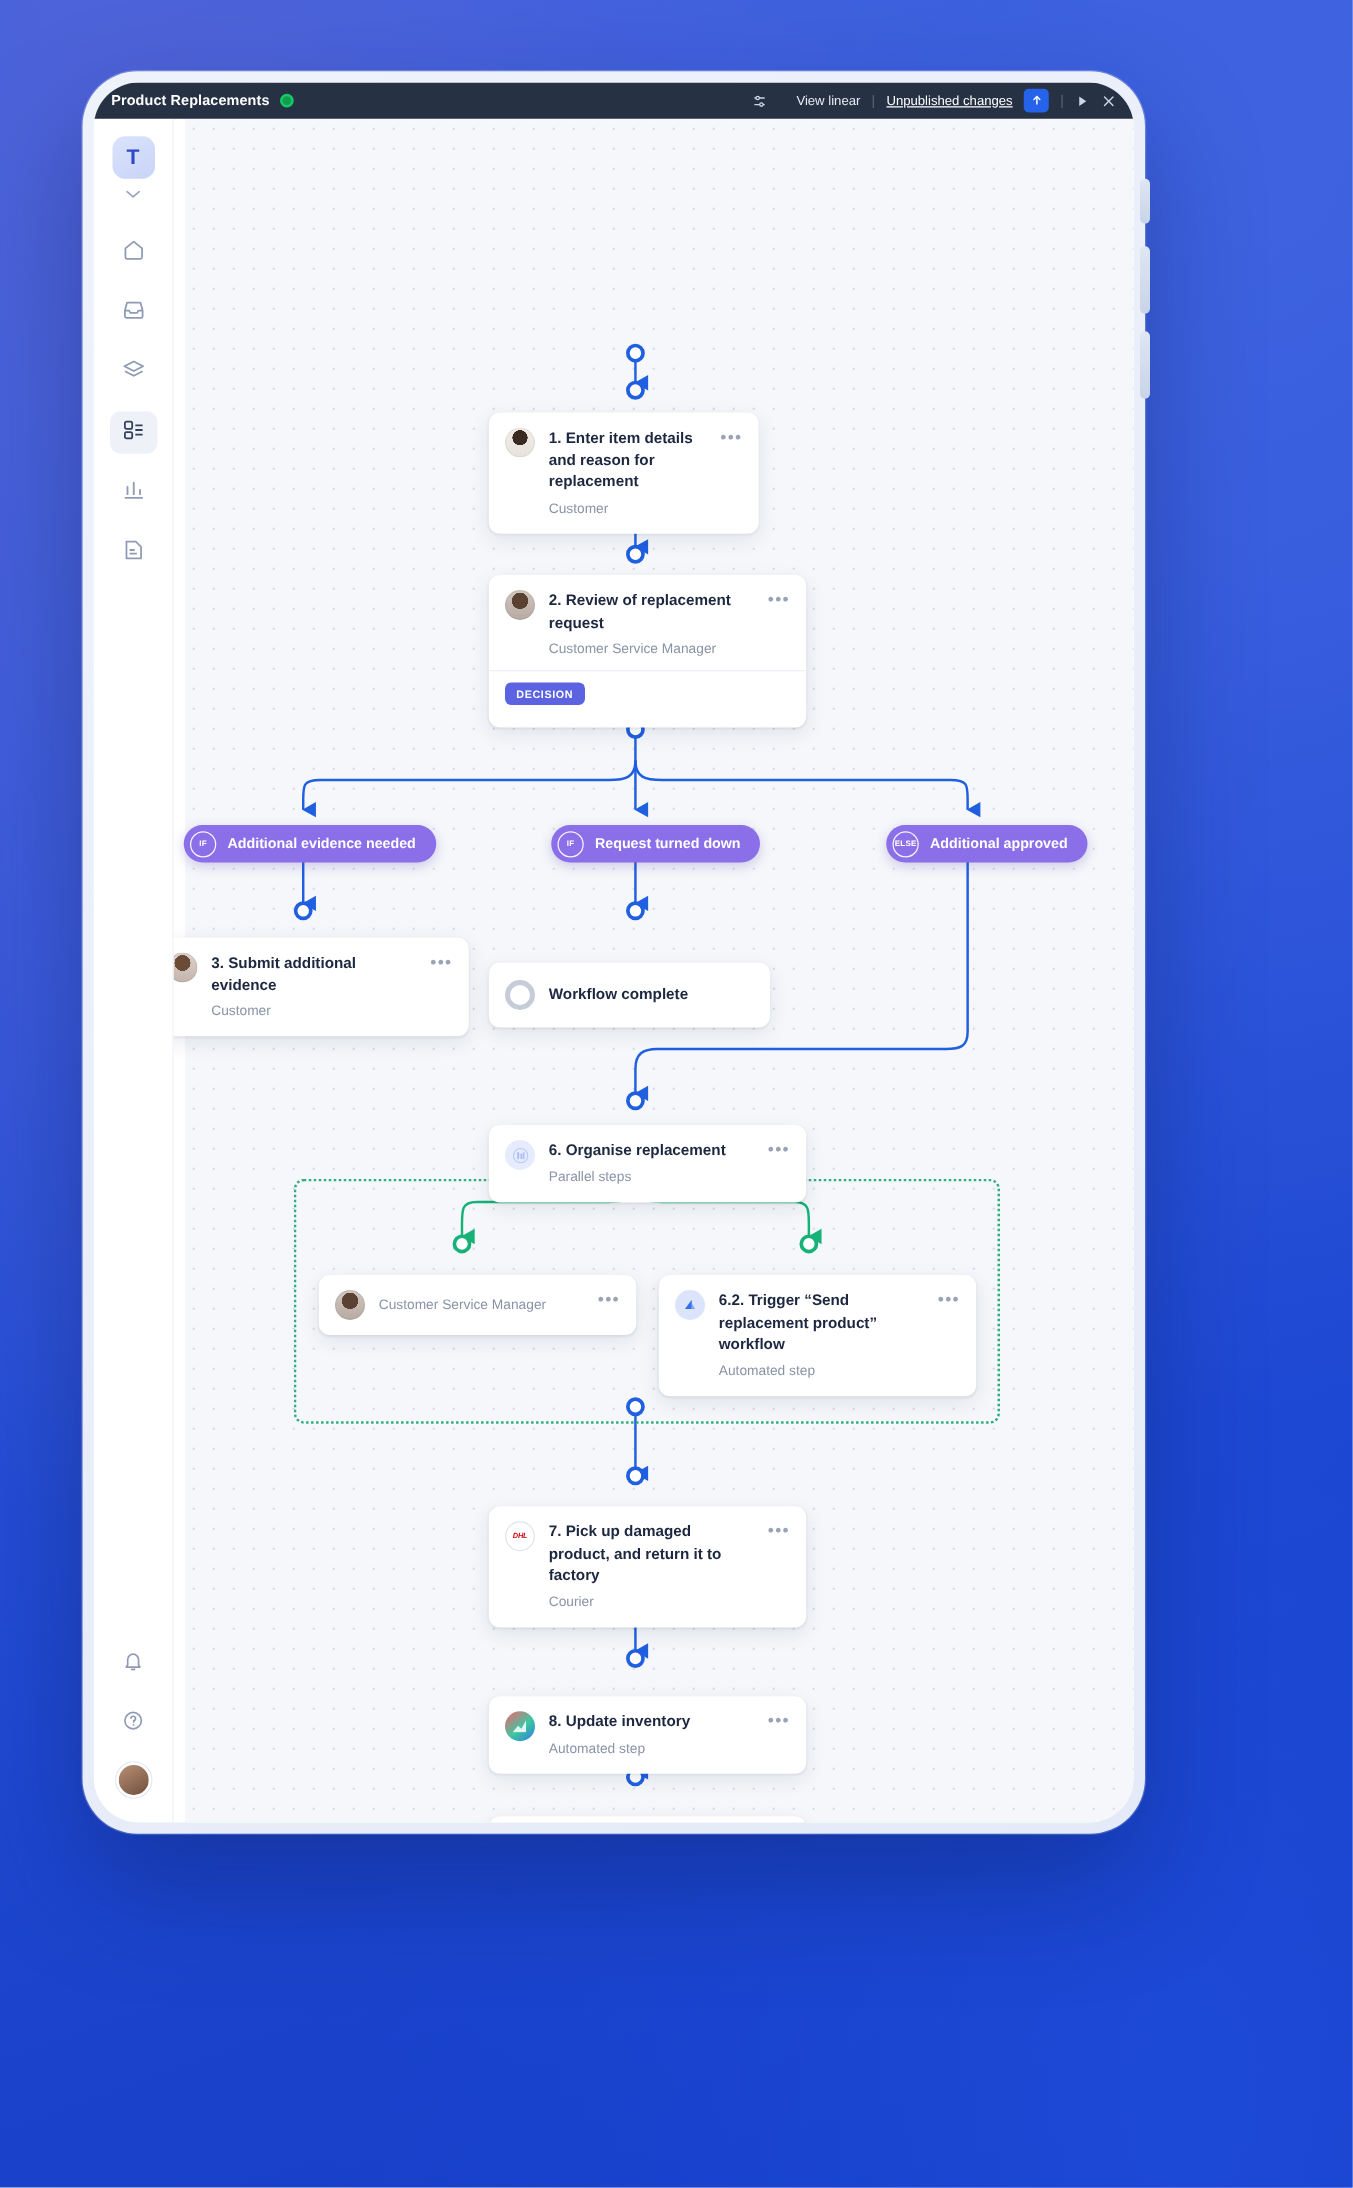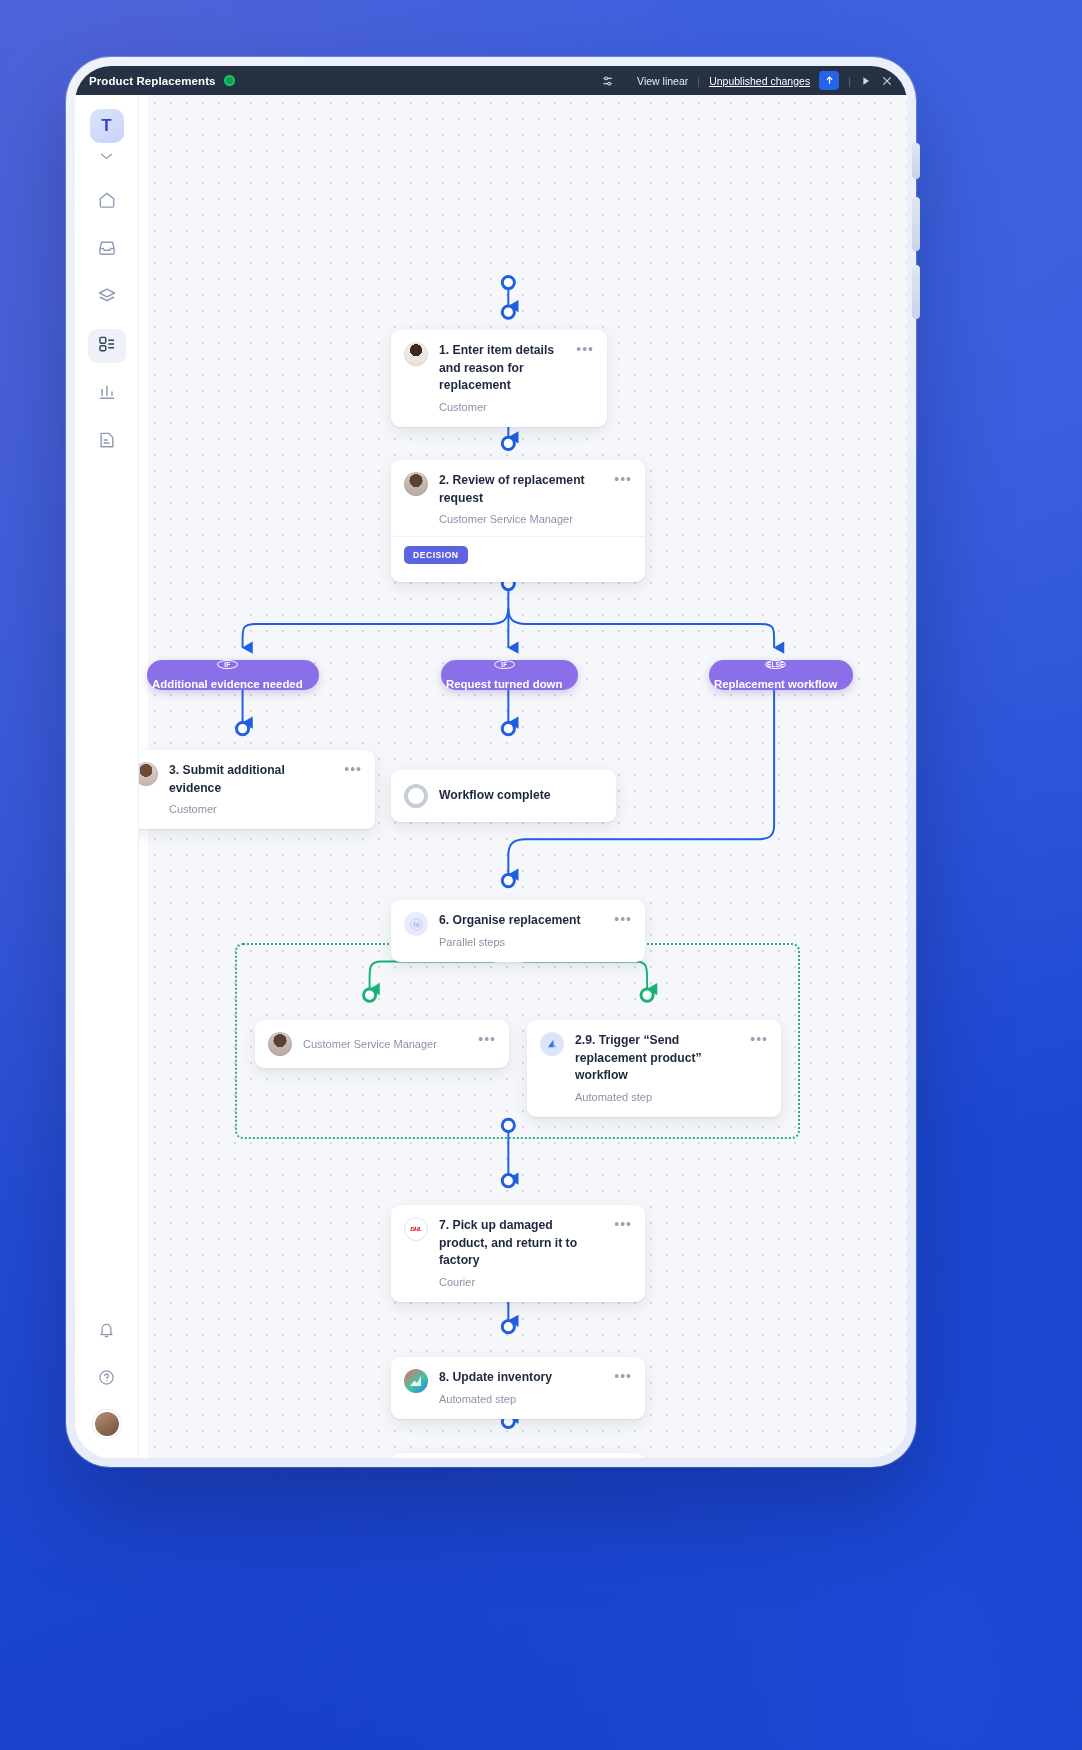--- a/index.html
+++ b/index.html
@@ -130,21 +130,20 @@
     padding:4px 9px; border-radius:5px;
   }
   .node-divider { position:absolute; left:0; right:0; height:1px; background:#edf0f5; }
 
   
   .pill {
     position:absolute; height:30px; border-radius:15px;
     background:#8b6fe8; display:flex; align-items:center; gap:9px;
     padding:0 16px 0 5px; color:#fff; font-size:11.4px; font-weight:600;
     box-shadow:0 3px 9px rgba(86,62,180,.25);
-    flex-direction:column;
   }
   .pill-badge {
     width:21px; height:21px; border-radius:50%; border:1.6px solid rgba(255,255,255,.92);
     display:flex; align-items:center; justify-content:center;
     font-size:6.4px; font-weight:700; letter-spacing:.2px;
   }
 
   
   .par-box {
     position:absolute; border:2px dotted #2fae7d; border-radius:8px;
@@ -380,21 +379,21 @@
         <div class="pill" style="left:8px; top:565px;">
           <span class="pill-badge">IF</span>
           <span>Additional evidence needed</span>
         </div>
         <div class="pill" style="left:302px; top:565px;">
           <span class="pill-badge">IF</span>
           <span>Request turned down</span>
         </div>
         <div class="pill" style="left:570px; top:565px;">
           <span class="pill-badge">ELSE</span>
-          <span>Replacement workflow</span>
+          <span>Additional approved</span>
         </div>
 
         <div class="node" style="left:-18px; top:655px; width:254px;">
           <div class="node-row">
             <div class="av av3"></div>
             <div class="node-body">
               <div class="node-title">3. Submit additional evidence</div>
               <div class="node-sub">Customer</div>
             </div>
             <div class="dots">•••</div>
@@ -440,21 +439,21 @@
 
         <div class="node" style="left:388px; top:925px; width:254px;">
           <div class="node-row">
             <div class="ic ic-auto">
               <svg width="14" height="14" viewBox="0 0 16 16">
                 <path d="M3.4 11.6 9.6 3.2v8.4z" fill="#2f6fe8"></path>
                 <path d="M9.6 11.6V6.2l3 5.4z" fill="#7fa4f0"></path>
               </svg>
             </div>
             <div class="node-body">
-              <div class="node-title">2.9. Trigger “Send replacement product” workflow</div>
+              <div class="node-title">6.2. Trigger “Send replacement product” workflow</div>
               <div class="node-sub">Automated step</div>
             </div>
             <div class="dots">•••</div>
           </div>
         </div>
 
         <div class="node" style="left:252px; top:1110px; width:254px;">
           <div class="node-row">
             <div class="ic ic-dhl">
               <span>DHL</span>

